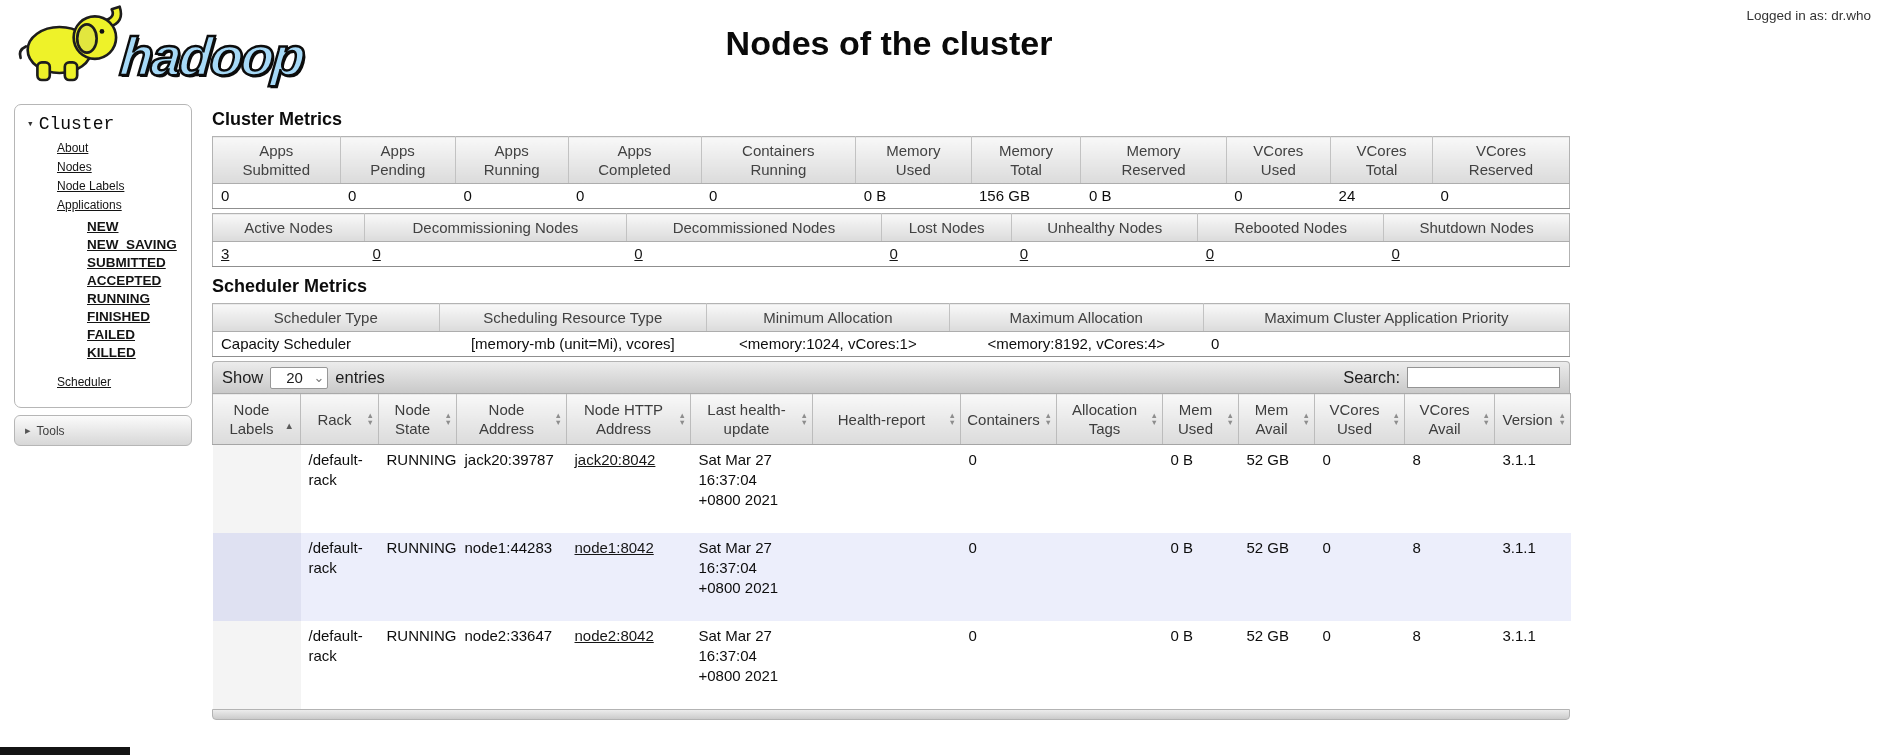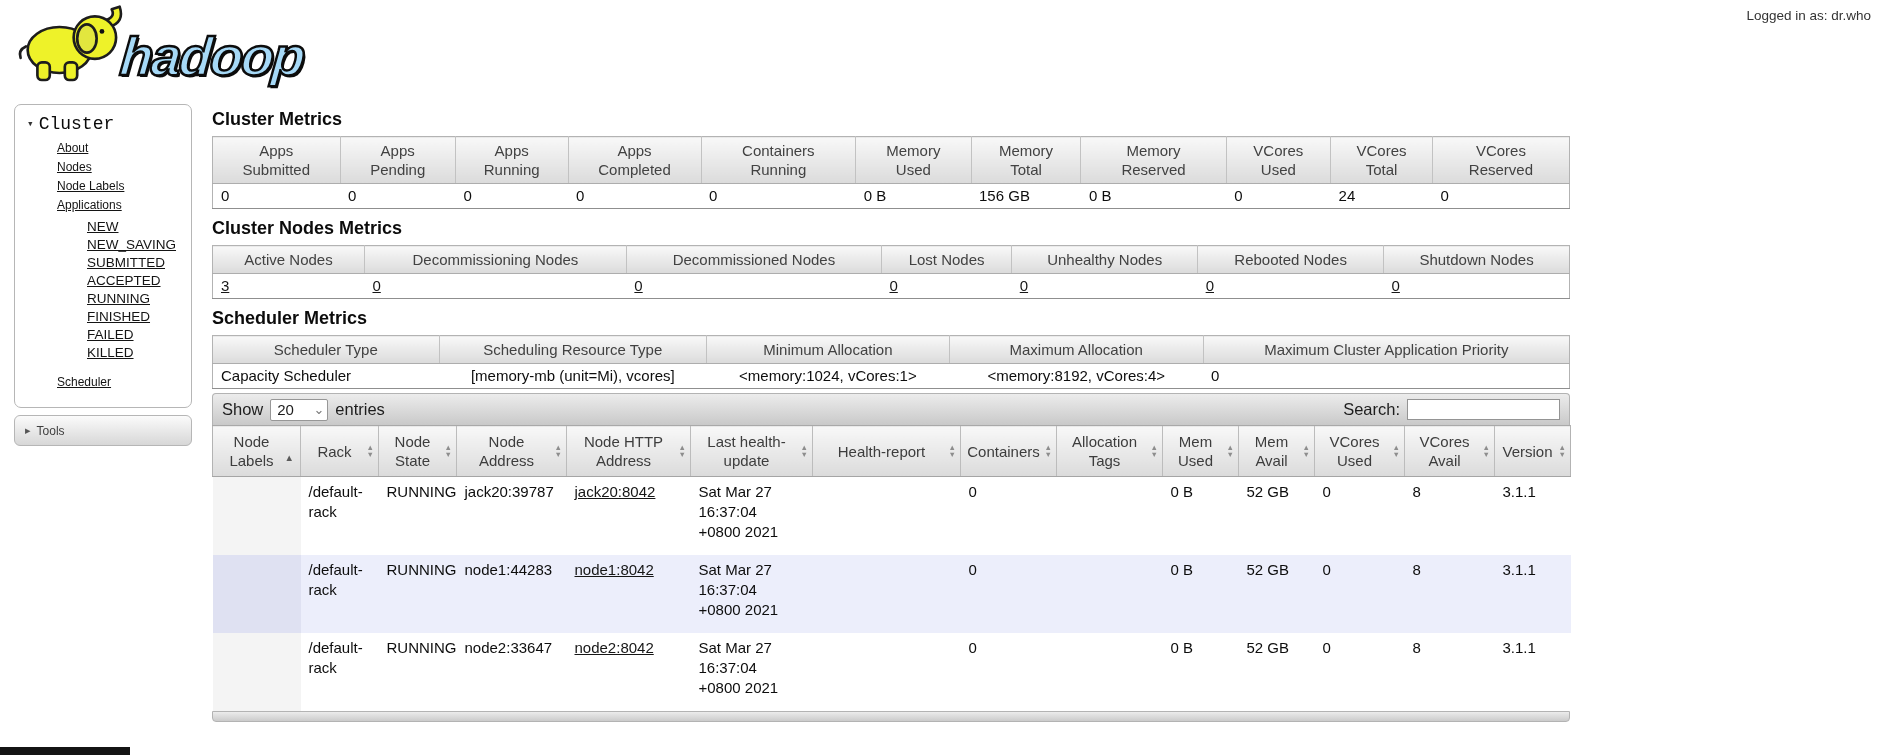--- a/index.html
+++ b/index.html
@@ -26,21 +26,21 @@
   .content { flex:none; width:1358px; margin-left:20px; }
 
   
   .nav-panel { border:1px solid #b6b6b6; border-radius:7px; padding:6px 4px 16px; background:#fff; }
   .nav-title { font-size:18px; color:#0a0a0a; padding:3px 0 4px 8px; cursor:pointer;font-family:Liberation Mono, monospace; }
   .nav-title .tri { font-size:11px; color:#333; margin-right:5px; vertical-align:2px; }
   .nav-links { list-style:none; margin-left:38px; }
   .nav-links li { line-height:18px; }
   .nav-links a, .nav-sublinks a { color:#141414; text-decoration:underline; font-size:12px; cursor:pointer; }
   .nav-sublinks { list-style:none; margin-left:68px; margin-top:3px; }
-  .nav-sublinks li { line-height:17px; }
+  .nav-sublinks li { line-height:17px;font-weight:bold; }
   .nav-sublinks a { font-size:13.5px; }
   .scheduler-links { margin-top:11px; }
   .tools-bar { margin-top:7px; border:1px solid #b6b6b6; border-radius:6px; height:31px;
     background:linear-gradient(#fbfbfb,#d7d7d7); display:flex; align-items:center;
     padding-left:10px; cursor:pointer; }
   .tools-bar .tri { font-size:11px; color:#555; margin-right:6px; }
   .tools-bar .lbl { font-size:12px; color:#3f3f3f; }
 
   
   h2.sec { font-size:18px; font-weight:600; color:#0c0c0c; margin:9px 0 6px; }
@@ -57,39 +57,39 @@
   table.metrics td a { color:#161616; text-decoration:underline; cursor:pointer; }
   table.metrics td.c { text-align:center; }
 
   
   .dt-toolbar { height:32px; border:1px solid #b3b3b3; border-bottom:none;
     border-radius:4px 4px 0 0; background:linear-gradient(#ececec,#c9c9c9);
     display:flex; align-items:center; justify-content:space-between; padding:0 9px; }
   .show-entries { display:flex; align-items:center; gap:7px; font-size:16.5px; color:#1d1d1d; }
   .fake-select { display:inline-flex; align-items:center; justify-content:space-between;
     width:58px; height:22px; background:#fff; border:1px solid #979797; border-radius:2px;
-    padding:0 3px 0 6px; font-size:15px; cursor:pointer; }
+    padding:0 3px 0 15px; font-size:15px; cursor:pointer; }
   .fake-select .chev { color:#777; font-size:13px; line-height:10px; }
   .search-box { display:flex; align-items:center; gap:7px; font-size:16.5px; color:#1d1d1d; }
   .search-box input { width:153px; height:21px; border:1px solid #949494; background:#fff;
     font-size:14px; padding:0 4px; }
 
   
   table.nodes { width:100%; border-collapse:collapse; table-layout:fixed; }
   table.nodes th { position:relative; background:linear-gradient(#f8f8f8,#dbdbdb); color:#3d3d3d;
     font-weight:400; font-size:15px; text-align:center; padding:6px 16px 6px 6px; line-height:19px;
     border-left:1px solid #bcbcbc; border-top:1px solid #a9a9a9; border-bottom:1px solid #a5a5a5;
     vertical-align:middle; cursor:pointer; }
   table.nodes th:first-child { border-left:1px solid #b3b3b3; }
   table.nodes th:last-child { border-right:1px solid #b3b3b3; }
   table.nodes th span.ln { display:block; }
   .sort-both { position:absolute; right:4px; top:50%; transform:translateY(-50%);
     display:flex; flex-direction:column; font-size:7.5px; line-height:7px; color:#8d8d8d; }
   .sort-asc { position:absolute; right:6px; bottom:9px; font-size:9.5px; color:#5a5a5a; }
-  table.nodes td { font-size:15px; padding:5px 8px 13px; vertical-align:top; line-height:20px;
+  table.nodes td { font-size:15px; padding:5px 8px 23px; vertical-align:top; line-height:20px;
     background:#fff; color:#0d0d0d; }
   table.nodes td span.ln { display:block; }
   table.nodes td a { color:#161616; text-decoration:underline; cursor:pointer; }
   table.nodes tr.even td { background:#eceefb; }
   table.nodes tr.odd td.sorted { background:#f4f4f4; }
   table.nodes tr.even td.sorted { background:#dfe1f2; }
 
   .dt-footer { height:11px; border:1px solid #b3b3b3; background:linear-gradient(#ececec,#cbcbcb);
     border-radius:0 0 4px 4px; }
 
@@ -107,20 +107,21 @@
         <ellipse cx="52" cy="52" rx="36" ry="26" fill="#eef229" stroke="#1d1d1d" stroke-width="3"></ellipse>
         <rect x="27" y="66" width="14" height="20" rx="5" fill="#eef229" stroke="#1d1d1d" stroke-width="3"></rect>
         <rect x="58" y="66" width="14" height="20" rx="5" fill="#eef229" stroke="#1d1d1d" stroke-width="3"></rect>
         <path d="M108 26 q18 -5 12 -23 l-9 3 q5 9 -9 13" fill="#eef229" stroke="#1d1d1d" stroke-width="3" stroke-linejoin="round"></path>
         <circle cx="92" cy="38" r="24" fill="#eef229" stroke="#1d1d1d" stroke-width="3"></circle>
         <ellipse cx="83" cy="39" rx="11" ry="16" fill="#e2e63e" stroke="#1d1d1d" stroke-width="3"></ellipse>
         <circle cx="100" cy="31" r="2.7" fill="#111"></circle>
       </svg>
       <span class="logo-word">hadoop</span>
     </div>
+    <h1 class="page-title">Nodes of the cluster</h1>
     <div class="login">Logged in as: dr.who</div>
   </header>
 
   <div class="layout">
     <aside class="sidebar">
       <div class="nav-panel">
         <div class="nav-title">
           <span class="tri">▾</span><span>Cluster</span>
         </div>
         <ul class="nav-links">
@@ -224,21 +225,20 @@
             <td>0 B</td>
             <td>156 GB</td>
             <td>0 B</td>
             <td>0</td>
             <td>24</td>
             <td>0</td>
           </tr>
         </tbody>
       </table>
 
-      <h2 class="sec">Cluster Nodes Metrics</h2>
       <table class="metrics">
         <colgroup>
           <col style="width:11.2%">
             <col style="width:19.3%">
             <col style="width:18.8%">
             <col style="width:9.6%">
           <col style="width:13.7%">
             <col style="width:13.7%">
             <col style="width:13.7%">
         </colgroup>

